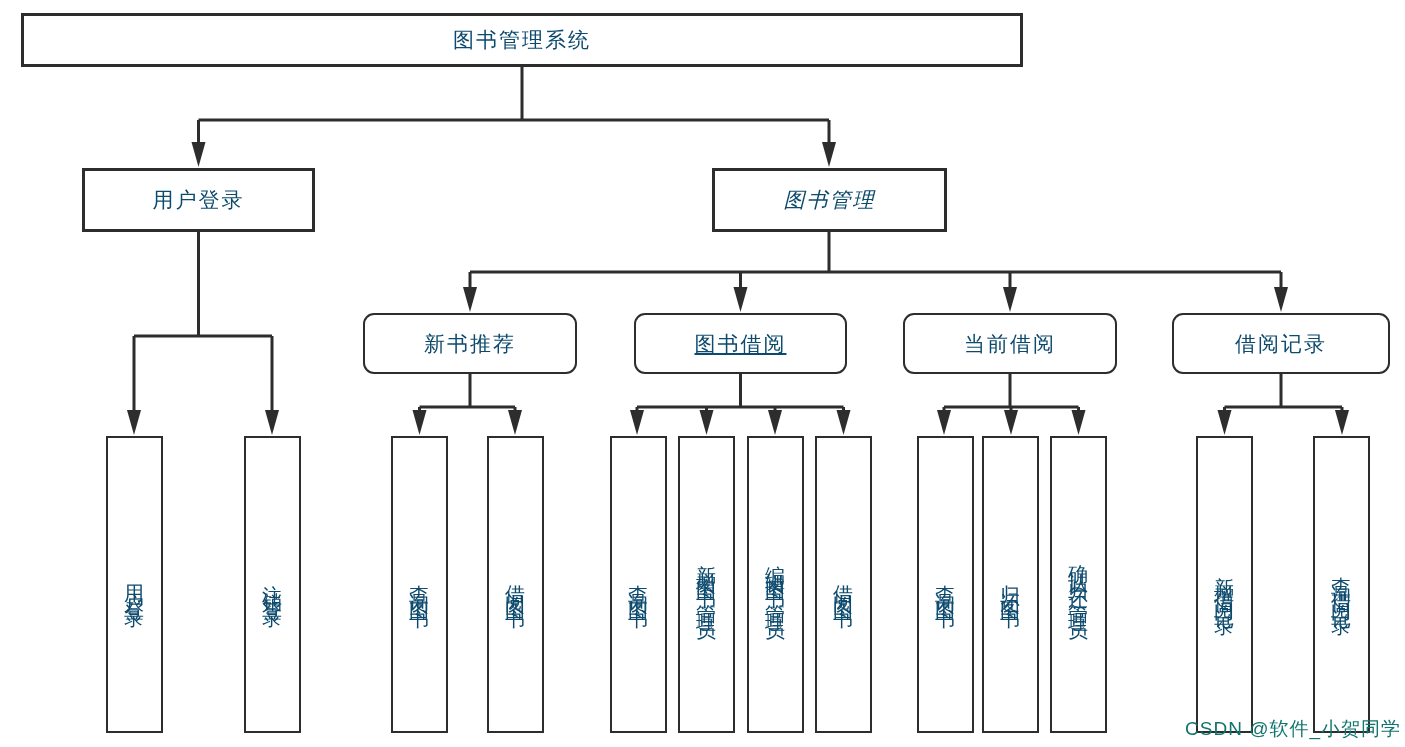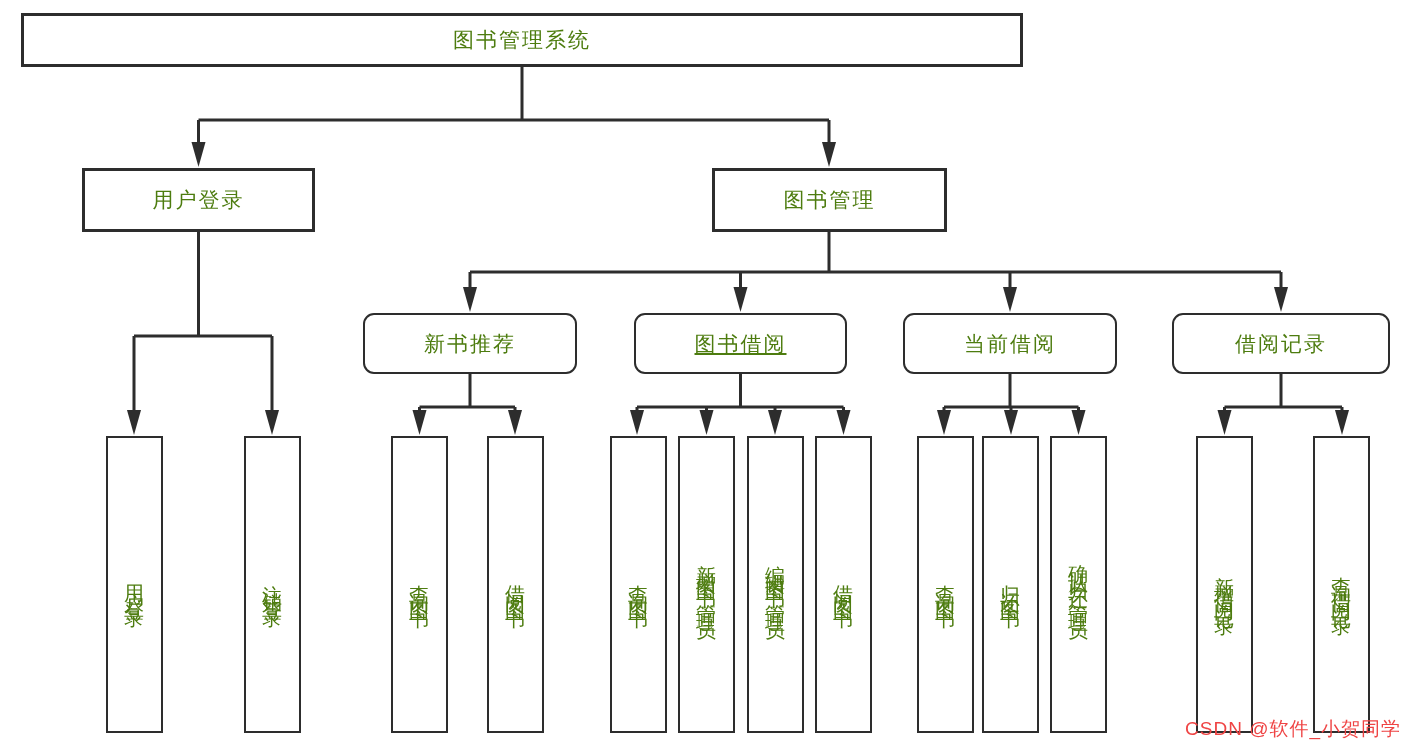--- a/index.html
+++ b/index.html
@@ -33,21 +33,21 @@
     stroke: none;
   }
   .box {
     position: absolute;
     box-sizing: border-box;
     background: #ffffff;
     border: 3px solid #2d2d2d;
     display: flex;
     align-items: center;
     justify-content: center;
-    color: #4d7c0f;
+    color: #0c4a6e;
     z-index: 2;
     letter-spacing: 2px;
   }
   .h-box { font-size: 21px; }
   .root-box {
     left: 21px; top: 13px;
     width: 1002px; height: 54px;
   }
   .l2-box { height: 64px; top: 168px; }
   .l3-box { height: 61px; top: 313px; border-width: 2.5px; border-radius: 11px; }
@@ -63,21 +63,21 @@
     text-orientation: mixed;
     letter-spacing: 8px;
     line-height: 1;
     white-space: nowrap;
   }
   .watermark {
     position: absolute;
     right: 4px;
     bottom: 5px;
     font-size: 19px;
-    color: #ef4444;
+    color: #0f766e;
     letter-spacing: 1px;
     z-index: 3;
     white-space: nowrap;
   }
 </style>
 </head>
 <body>
 
 <div class="canvas">
 
@@ -127,21 +127,21 @@
     <g>
       <path d="M1281 374 V407 M1224.5 407 H1342 M1224.5 407 V412 M1342 407 V412"></path>
       <polygon points="1217.5,410 1231.5,410 1224.5,435"></polygon>
       <polygon points="1335,410 1349,410 1342,435"></polygon>
     </g>
   </svg>
 
   <div class="box h-box root-box">图书管理系统</div>
 
   <div class="box h-box l2-box" style="left:82px;width:233px;">用户登录</div>
-  <div class="box h-box l2-box" style="left:712px;width:235px;">图书管理</div>
+  <div class="box h-box l2-box" style="left:712px;width:235px;font-style:italic;">图书管理</div>
 
   <div class="box h-box l3-box" style="left:363px;width:214px;">新书推荐</div>
   <div class="box h-box l3-box" style="left:634px;width:213px;text-decoration:underline;">图书借阅</div>
   <div class="box h-box l3-box" style="left:903px;width:214px;">当前借阅</div>
   <div class="box h-box l3-box" style="left:1172px;width:218px;">借阅记录</div>
 
   <div class="box v-box" style="left:106px;">
     <span>用户登录</span>
   </div>
   <div class="box v-box" style="left:244px;">

